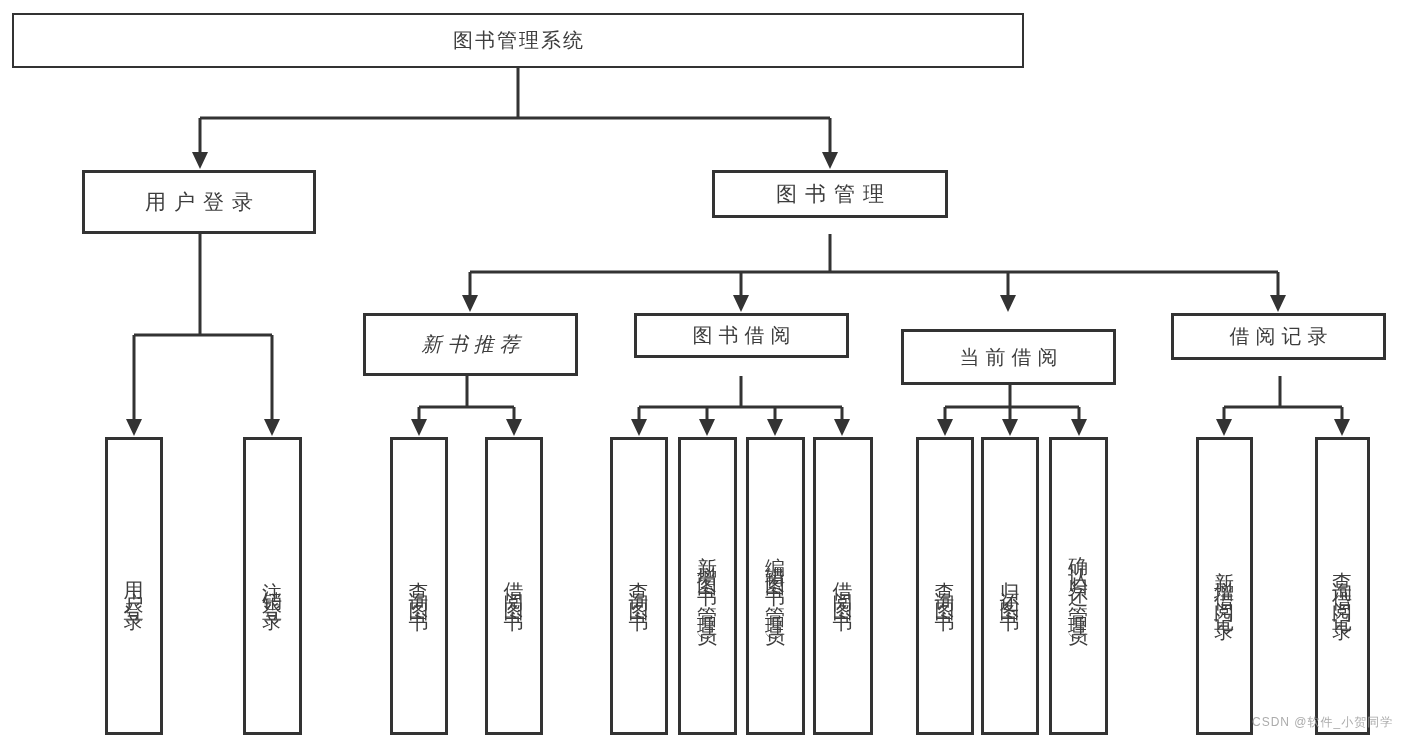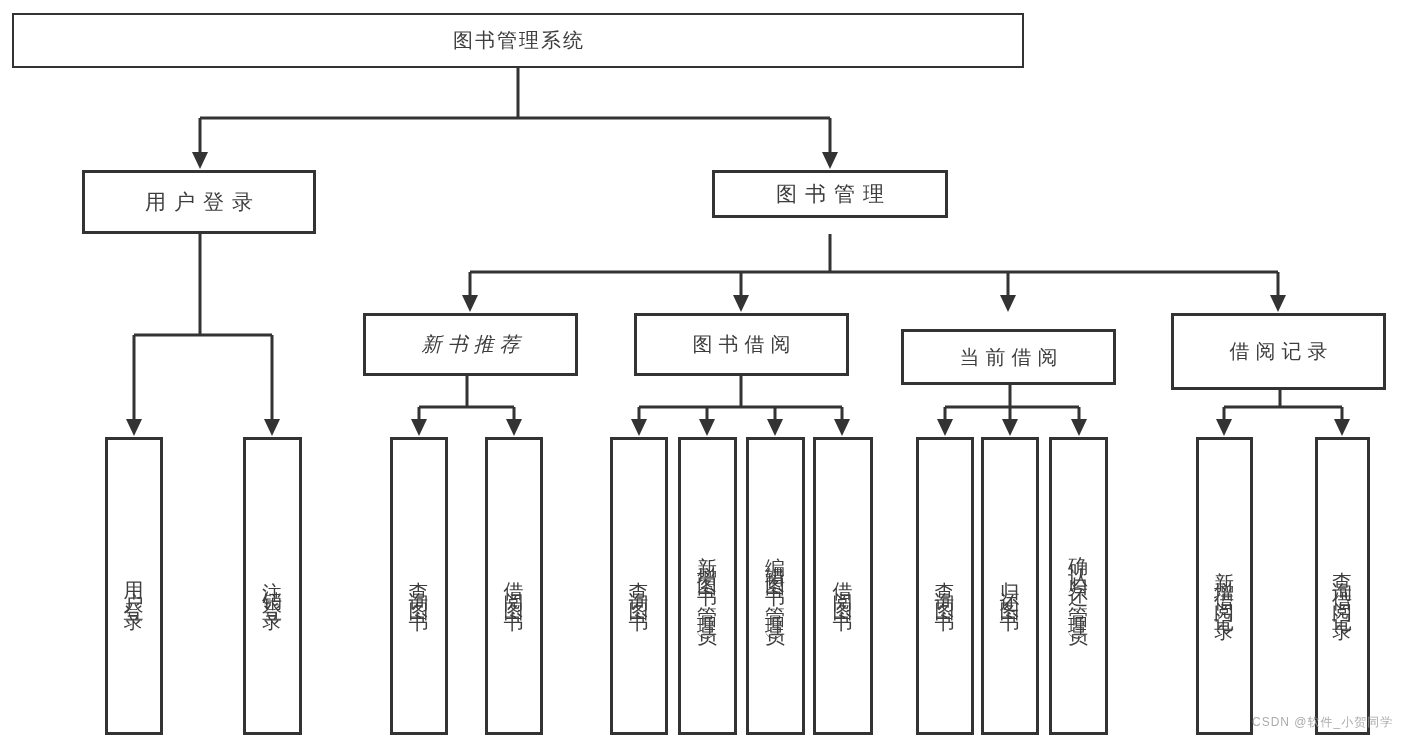--- a/index.html
+++ b/index.html
@@ -85,27 +85,27 @@
   <div class="node lvl2" style="left:82px;top:170px;width:234px;height:64px;">
     <span class="hlabel">用户登录</span>
   </div>
   <div class="node lvl2" style="left:712px;top:170px;width:236px;height:48px;">
     <span class="hlabel">图书管理</span>
   </div>
 
   <div class="node" style="left:363px;top:313px;width:215px;height:63px;font-style:italic;">
     <span class="hlabel">新书推荐</span>
   </div>
-  <div class="node" style="left:634px;top:313px;width:215px;height:63px;">
+  <div class="node" style="left:634px;top:313px;width:215px;height:45px;">
     <span class="hlabel">图书借阅</span>
   </div>
   <div class="node" style="left:901px;top:313px;width:215px;height:56px;margin-top:16px;">
     <span class="hlabel">当前借阅</span>
   </div>
-  <div class="node" style="left:1171px;top:313px;width:215px;height:77px;">
+  <div class="node" style="left:1171px;top:313px;width:215px;height:47px;">
     <span class="hlabel">借阅记录</span>
   </div>
 
   <div class="node leaf" style="left:105px;top:437px;width:58px;height:298px;">
     <span class="vlabel">用户登录</span>
   </div>
   <div class="node leaf" style="left:243px;top:437px;width:59px;height:298px;">
     <span class="vlabel">注销登录</span>
   </div>
 

